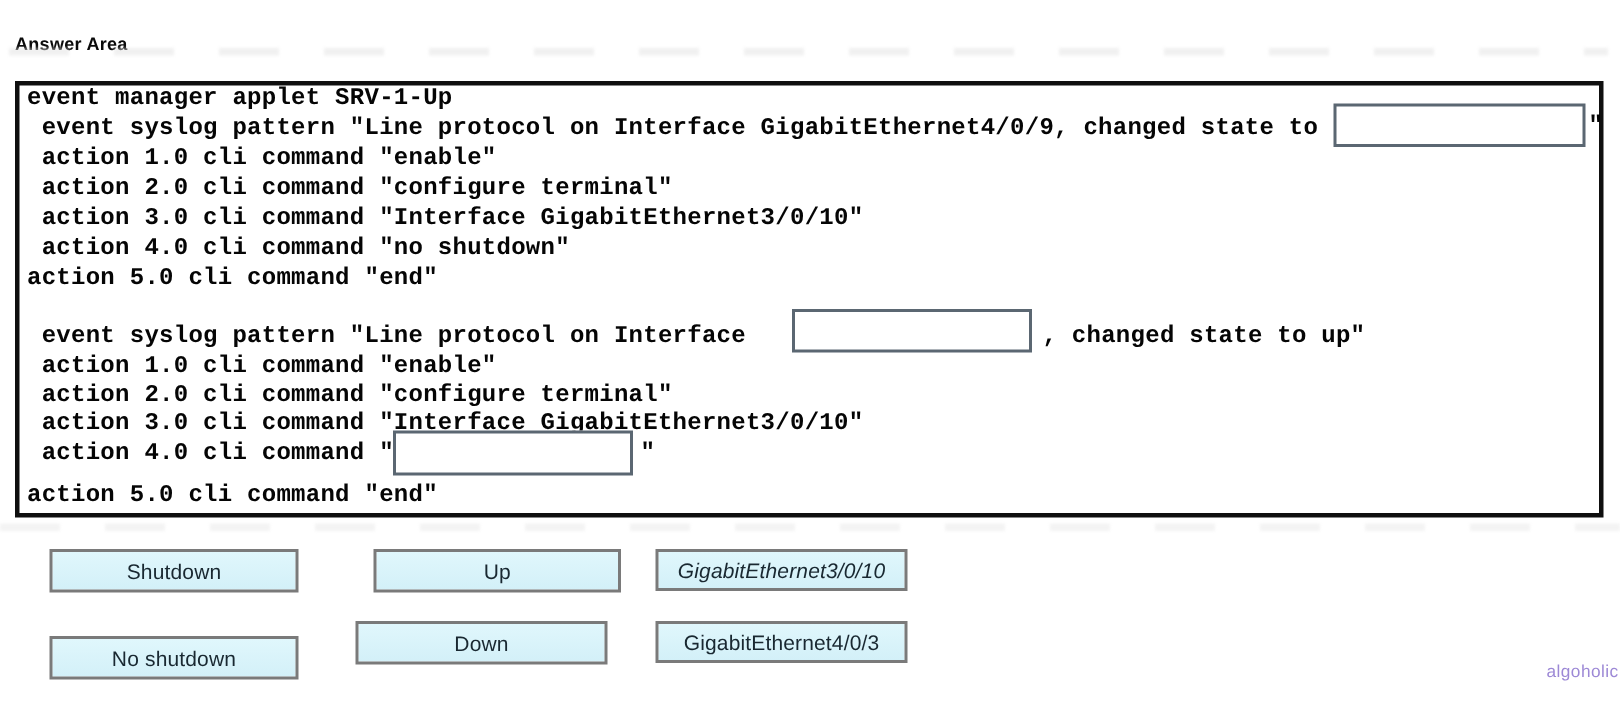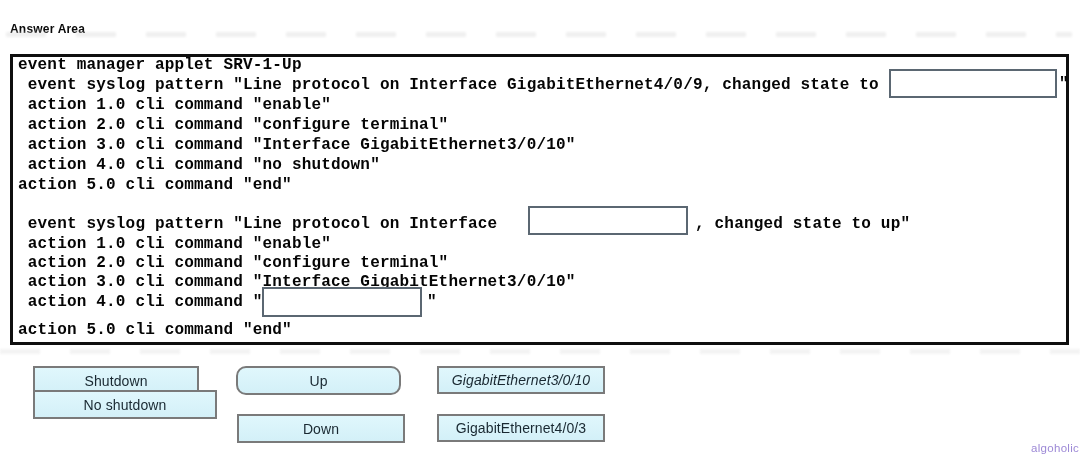--- a/index.html
+++ b/index.html
@@ -86,21 +86,21 @@
     <span class="cfg-suffix" style="left:695px;  top:216px">, changed state to up"</span>
     <span class="cfg-suffix" style="left:427px;  top:294px">"</span>
   </div>
 
   <div class="drop-target" style="left:889px; top:69px;  width:168px; height:29px;"></div>
   <div class="drop-target" style="left:528px; top:206px; width:160px; height:29px;"></div>
   <div class="drop-target" style="left:262px; top:287px; width:160px; height:30px;"></div>
 
   <div class="tiles">
     <button class="tile" style="left:33px;  top:366px; width:166px; height:29px;">Shutdown</button>
-    <button class="tile" style="left:236px; top:366px; width:165px; height:29px;border-radius:10px;">Up</button>
+    <button class="tile" style="left:249px; top:366px; width:165px; height:29px;">Up</button>
     <button class="tile" style="left:437px; top:366px; width:168px; height:28px;font-style:italic;">GigabitEthernet3/0/10</button>
-    <button class="tile" style="left:33px;  top:390px; width:184px; height:29px;">No shutdown</button>
+    <button class="tile" style="left:33px;  top:424px; width:166px; height:29px;">No shutdown</button>
     <button class="tile" style="left:237px; top:414px; width:168px; height:29px;">Down</button>
     <button class="tile" style="left:437px; top:414px; width:168px; height:28px;">GigabitEthernet4/0/3</button>
   </div>
 
   <div class="watermark">algoholic</div>
 </div>
 
 </body></html>

